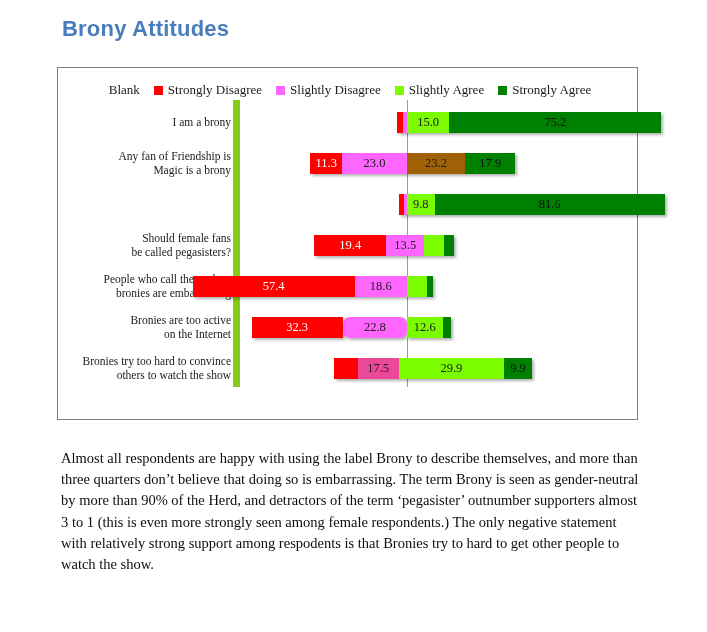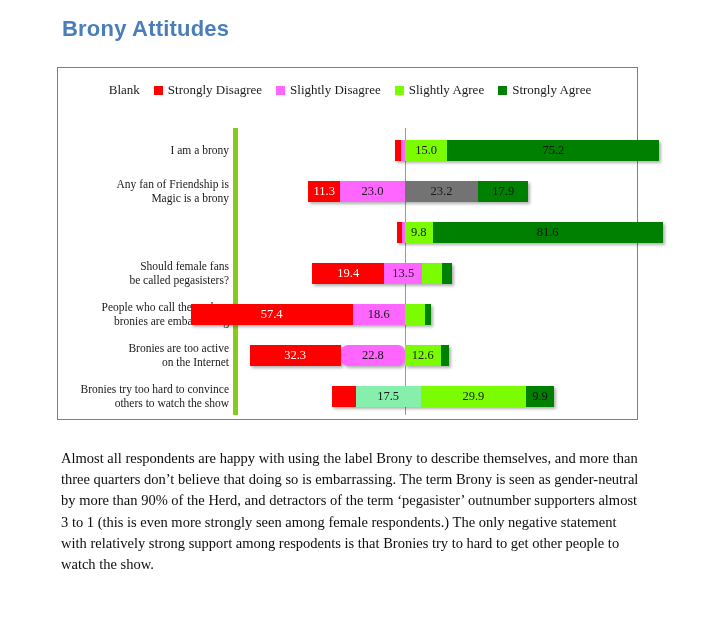--- a/index.html
+++ b/index.html
@@ -63,24 +63,24 @@
     height: 9px;
     display: inline-block;
     flex: 0 0 auto;
   }
   .legend-swatch.blank-swatch { width: 0; height: 0; }
 
   
   #plot-area {
     position: absolute;
     left: 175px;       
-    top: 60px;
+    top: 32px;
     width: 405px;
     height: 287px;
-    border-left: 5px solid #84cc16;
+    border-left: 7px solid #84cc16;
     box-sizing: border-box;
   }
   #zero-axis {
     position: absolute;
     left: 167px;        
     top: 0;
     width: 1px;
     height: 100%;
     background: #9a9a9a;
   }
@@ -189,21 +189,21 @@
       </div>
       <div class="bar-row" style="top: 43px;">
         <div class="cat-label">Any fan of Friendship is<br>Magic is a brony</div>
         <div class="bar-track" style="left: 70.274px;">
           <div class="seg seg-sd" style="width: 31.866px; background: rgb(255, 0, 0);">
             <span class="seg-val">11.3</span>
           </div>
           <div class="seg seg-sld" style="width: 64.86px; background: rgb(255, 102, 255);">
             <span class="seg-val">23.0</span>
           </div>
-          <div class="seg seg-sla" style="width: 73px; background: #737373; text-align: right;">
+          <div class="seg seg-sla" style="width: 58px; background: #a16207; text-align: right;">
             <span class="seg-val">23.2</span>
           </div>
           <div class="seg seg-sa" style="width: 50.478px; background: rgb(0, 128, 0);">
             <span class="seg-val">17.9</span>
           </div>
         </div>
       </div>
       <div class="bar-row" style="top: 84px;">
         <div class="bar-track" style="left: 159.104px;">
           <div class="seg seg-sd narrow" style="width: 4.512px; background: rgb(255, 0, 0);"></div>
@@ -254,21 +254,21 @@
           <div class="seg seg-sla" style="width: 35.532px; background: rgb(124, 252, 0);">
             <span class="seg-val">12.6</span>
           </div>
           <div class="seg seg-sa narrow" style="width: 8.742px; background: rgb(0, 128, 0);"></div>
         </div>
       </div>
       <div class="bar-row" style="top: 248px;">
         <div class="cat-label">Bronies try too hard to convince<br>others to watch the show</div>
         <div class="bar-track" style="left: 94.244px;">
           <div class="seg seg-sd narrow" style="width: 23.406px; background: rgb(255, 0, 0);"></div>
-          <div class="seg seg-sld" style="width: 65px; background: #86efac;">
+          <div class="seg seg-sld" style="width: 41px; background: #ec4899;">
             <span class="seg-val">17.5</span>
           </div>
           <div class="seg seg-sla" style="width: 105.468px; background: rgb(124, 252, 0);">
             <span class="seg-val">29.9</span>
           </div>
           <div class="seg seg-sa" style="width: 27.918px; background: rgb(0, 128, 0);">
             <span class="seg-val">9.9</span>
           </div>
         </div>
       </div>

